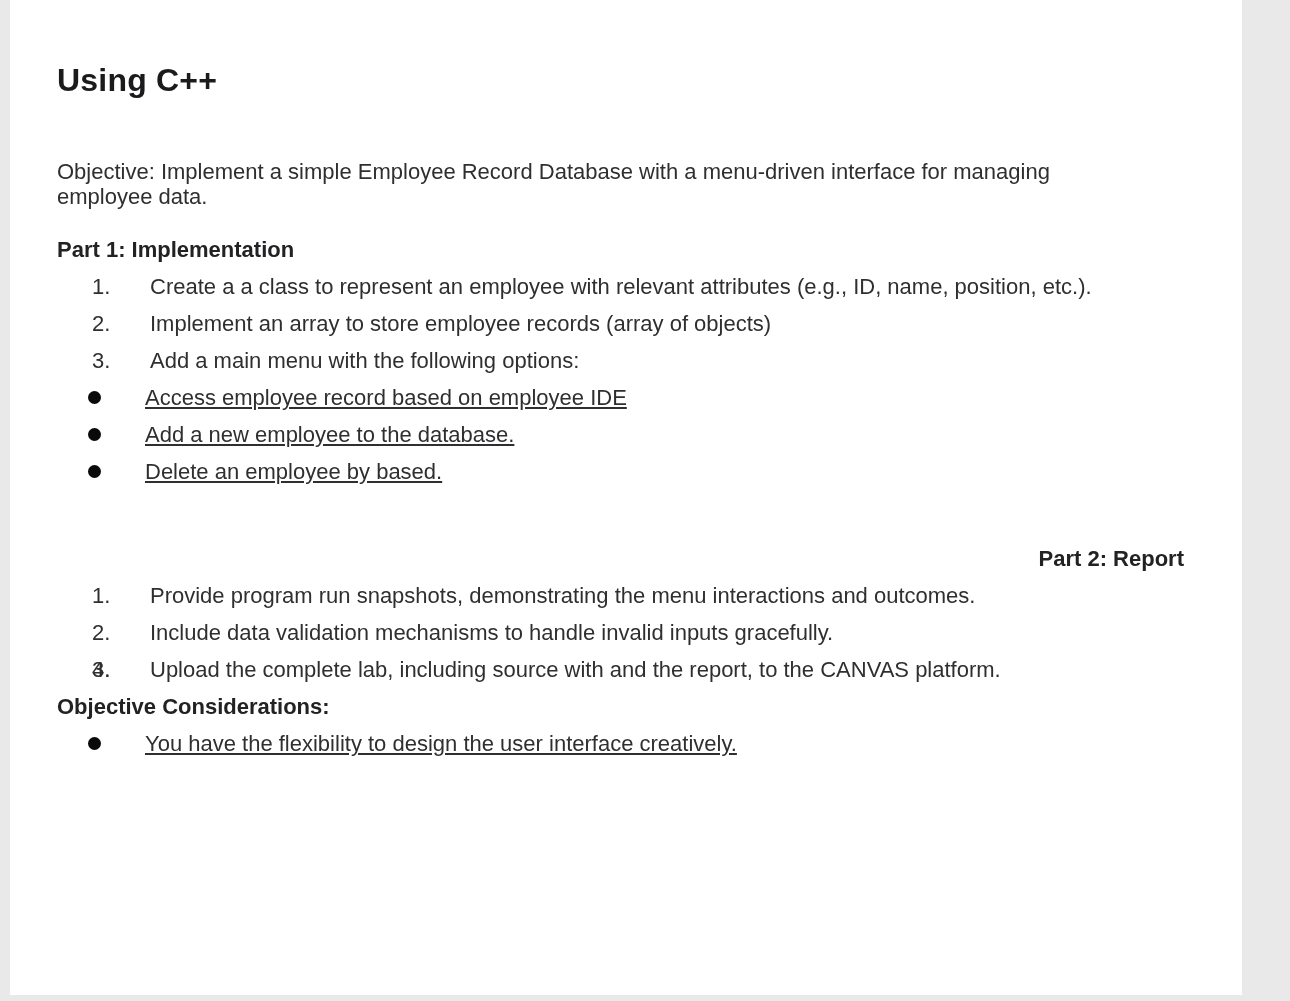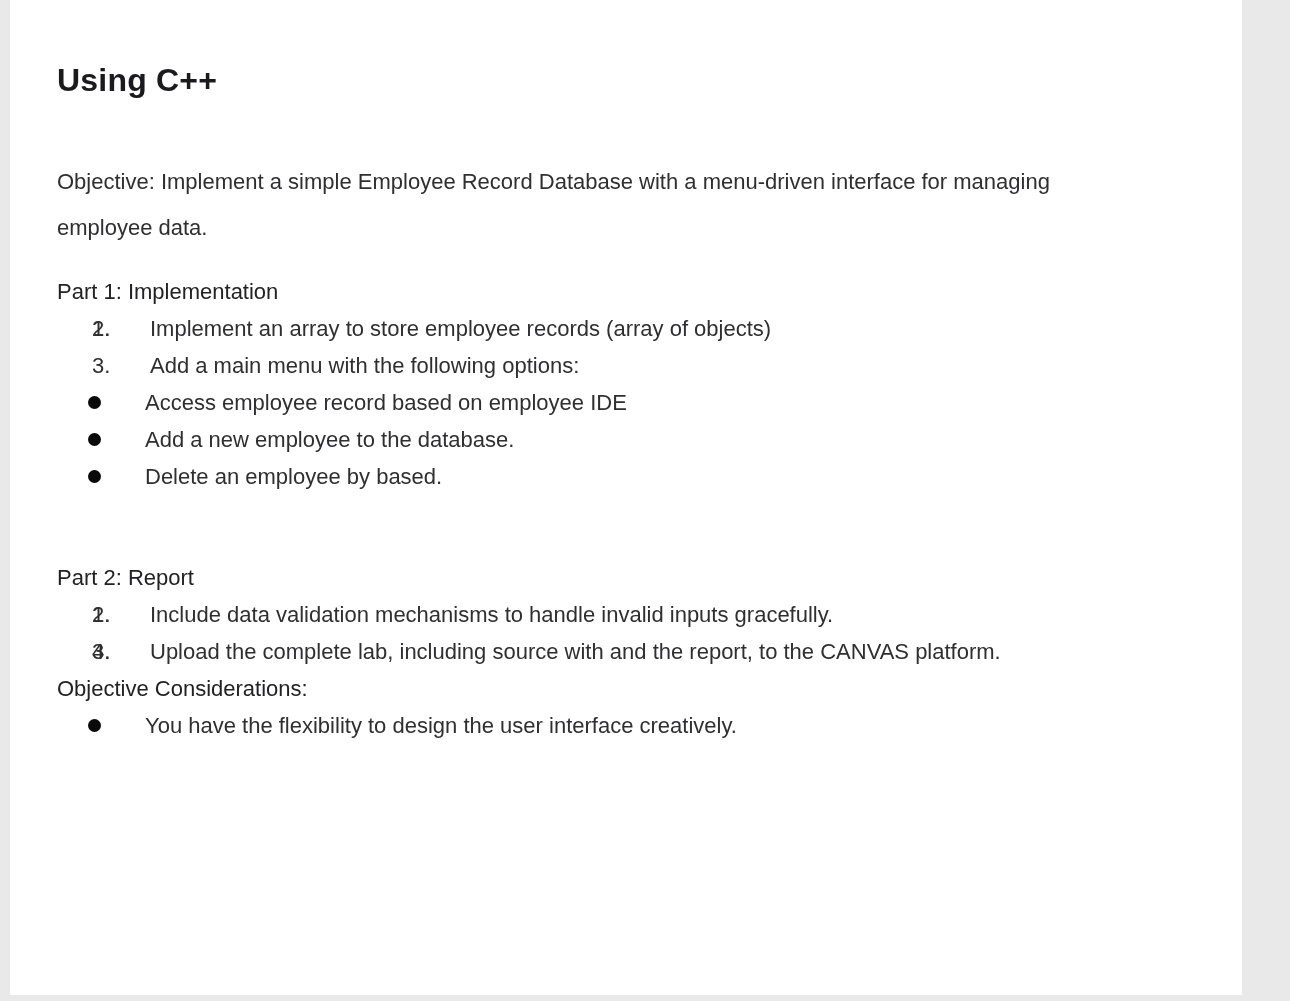--- a/index.html
+++ b/index.html
@@ -31,31 +31,32 @@
   }
   .doc-title {
     font-size: 32px;
     font-weight: 700;
     color: #1b1b1d;
     margin: 0 0 0 0;
     letter-spacing: 0.2px;
   }
   .objective {
     margin-top: 60px;
-    line-height: 46px;
+    line-height: 25px;
     max-width: 1090px;
   }
   .section-heading {
-    font-weight: 400;
+    font-weight: 700;
     color: #222224;
     line-height: 37px;
     margin: 0;
   }
   .gap-before {
-    margin-top: 64px;
+    margin-top: 50px;
+    text-align: right;
   }
   ol.numbered, ul.bullets {
     list-style: none;
     margin: 0;
     padding: 0;
   }
   li.num-item {
     position: relative;
     padding-left: 74px;
     text-indent: 19px;
@@ -68,20 +69,21 @@
     top: 0;
     text-indent: 0;
     line-height: 37px;
   }
   li.bullet-item {
     position: relative;
     padding-left: 74px;
     text-indent: 14px;
     line-height: 37px;
     max-width: 1150px;
+    text-decoration: underline;
   }
   li.bullet-item .dot {
     position: absolute;
     left: 31px;
     top: 12px;
     width: 13px;
     height: 13px;
     border-radius: 50%;
     background: #0a0a0a;
   }
@@ -94,21 +96,21 @@
     <div class="content">
 
       <h1 class="doc-title">Using C++</h1>
 
       <p class="objective">Objective: Implement a simple Employee Record Database with a menu-driven interface for managing employee data.</p>
 
       <p class="section-heading">Part 1: Implementation</p>
 
       <ol class="numbered">
         <li class="num-item">
-          <span class="marker">1.</span>
+          <span class="marker">1.</span><span>Create a a class to represent an employee with relevant attributes (e.g., ID, name, position, etc.).</span>
         </li>
         <li class="num-item">
           <span class="marker">2.</span><span>Implement an array to store employee records (array of objects)</span>
         </li>
         <li class="num-item">
           <span class="marker">3.</span><span>Add a main menu with the following options:</span>
         </li>
       </ol>
 
       <ul class="bullets">
@@ -120,21 +122,21 @@
         </li>
         <li class="bullet-item">
           <span class="dot"></span><span>Delete an employee by based.</span>
         </li>
       </ul>
 
       <p class="section-heading gap-before">Part 2: Report</p>
 
       <ol class="numbered">
         <li class="num-item">
-          <span class="marker">1.</span>
+          <span class="marker">1.</span><span>Provide program run snapshots, demonstrating the menu interactions and outcomes.</span>
         </li>
         <li class="num-item">
           <span class="marker">2.</span><span>Include data validation mechanisms to handle invalid inputs gracefully.</span>
         </li>
         <li class="num-item">
           <span class="marker">3.</span>
         </li>
         <li class="num-item">
           <span class="marker">4.</span><span>Upload the complete lab, including source with and the report, to the CANVAS platform.</span>
         </li>

